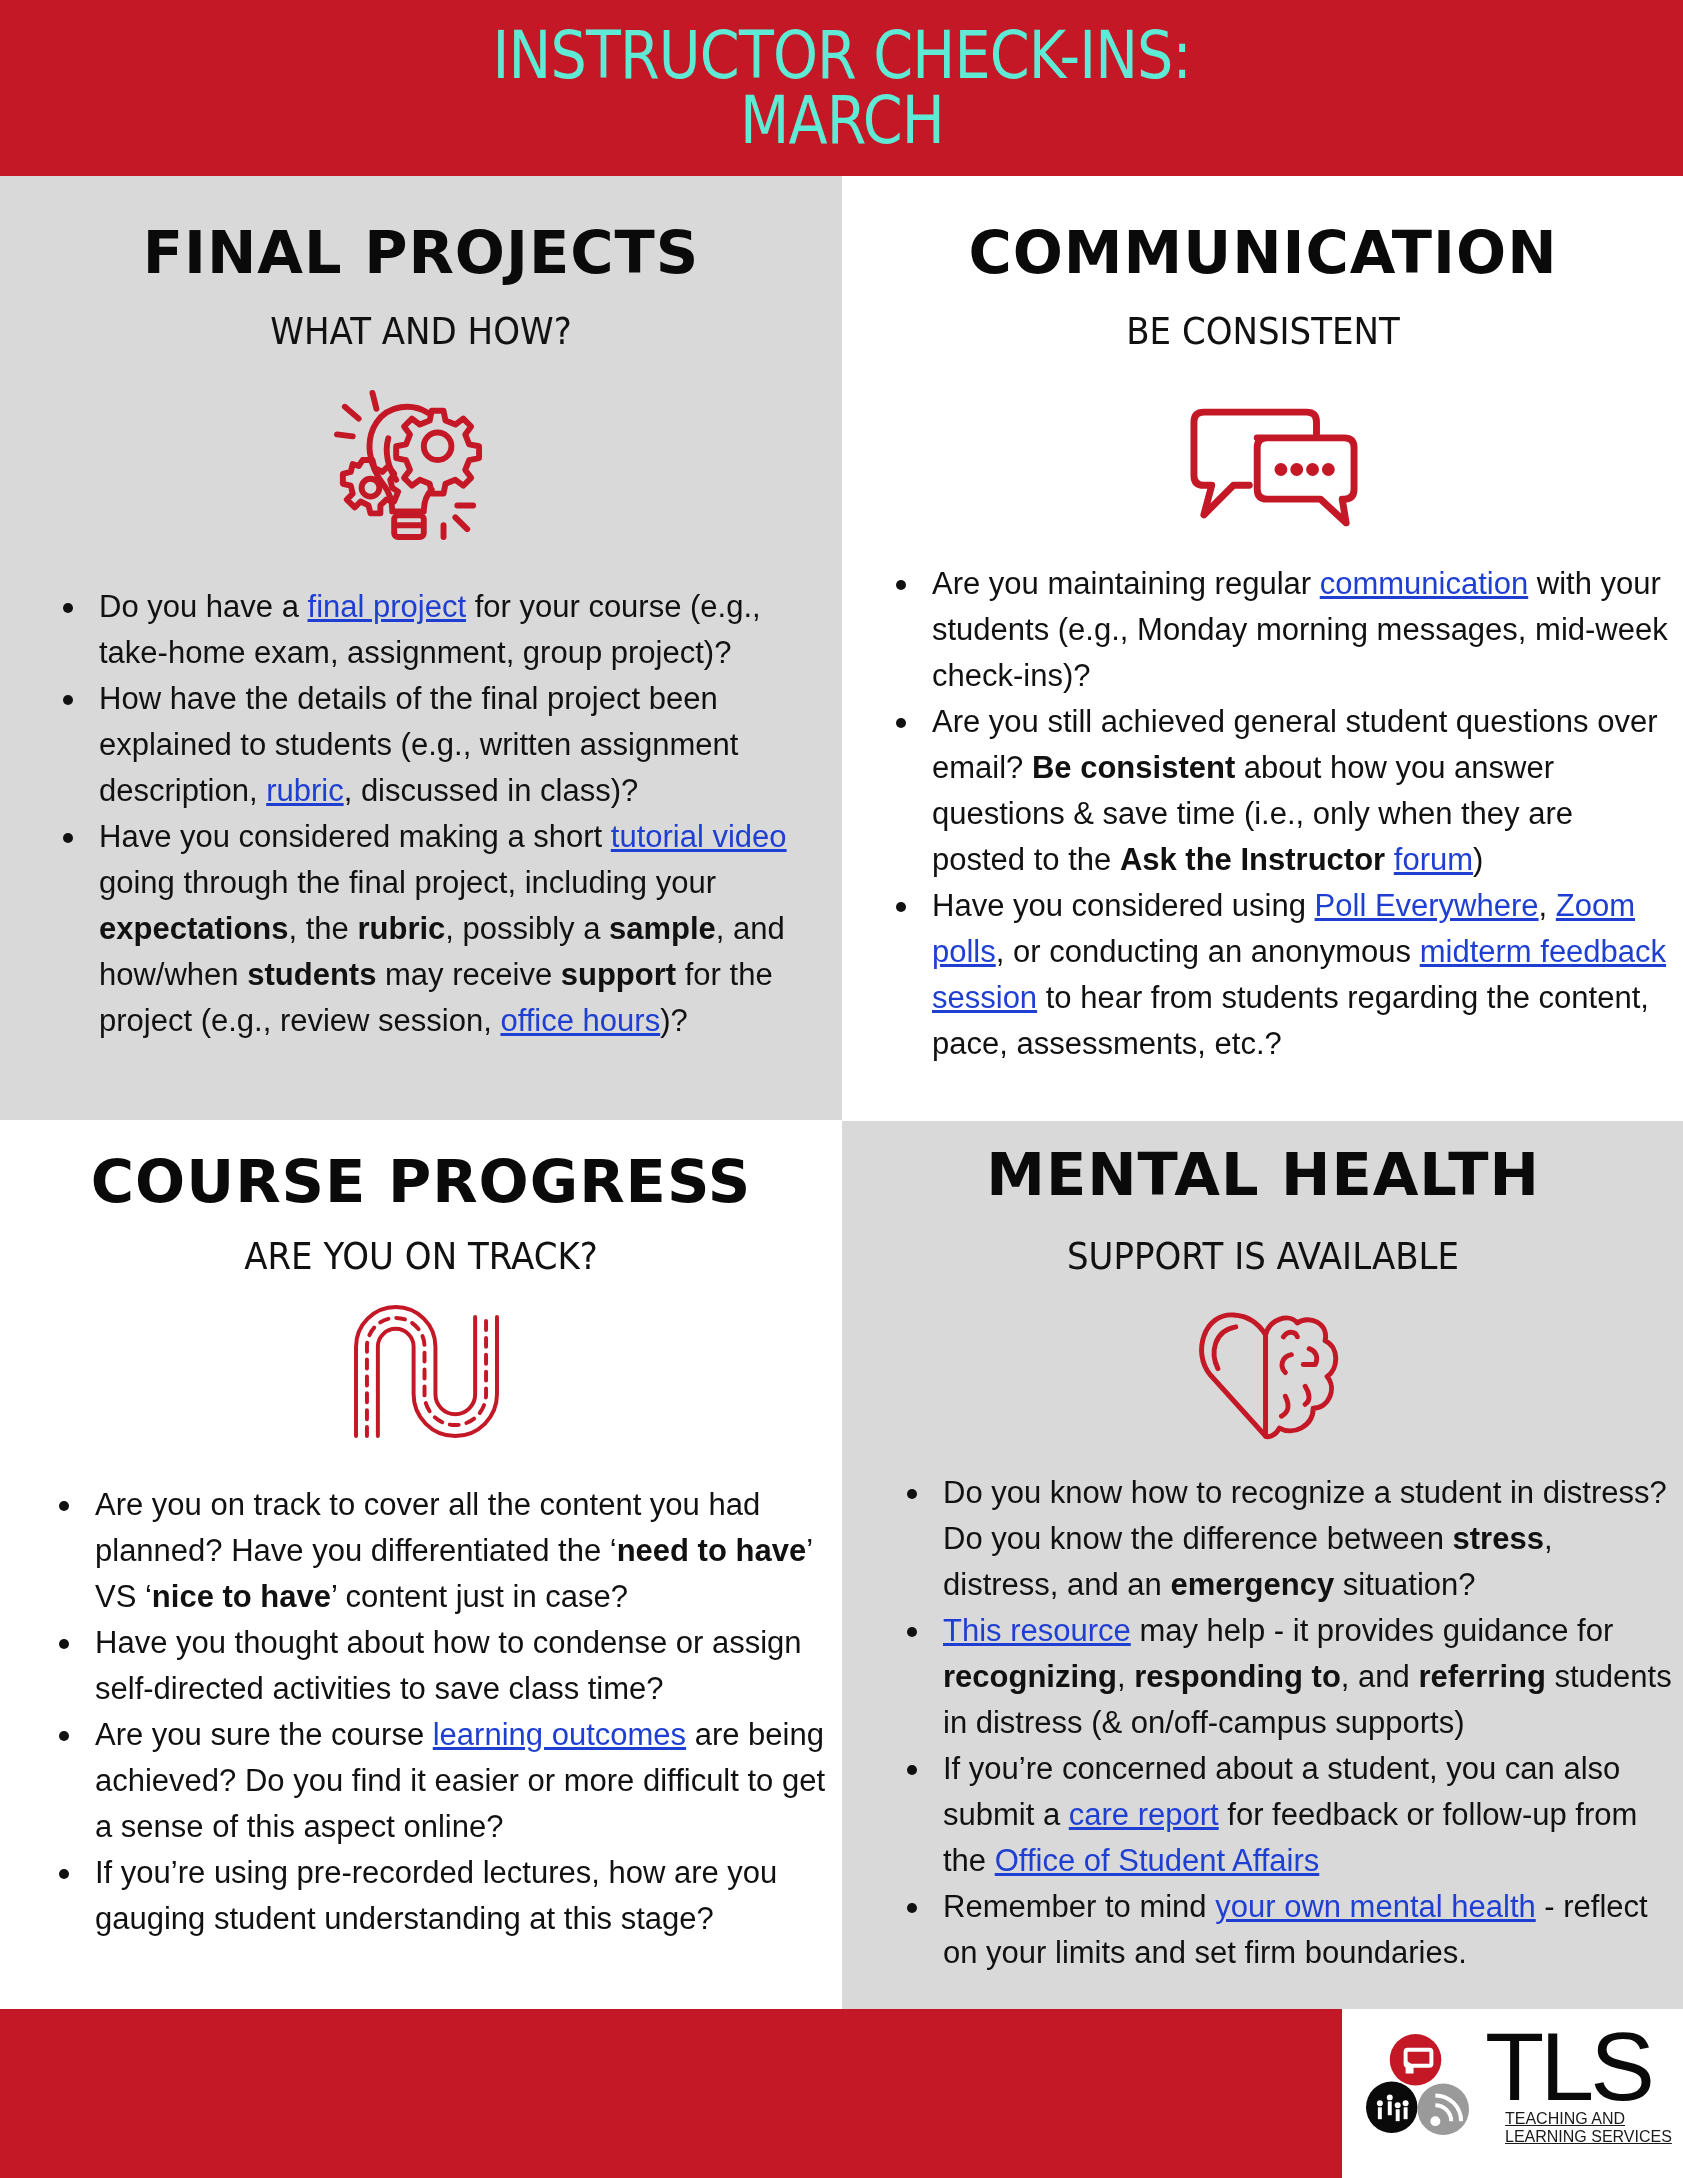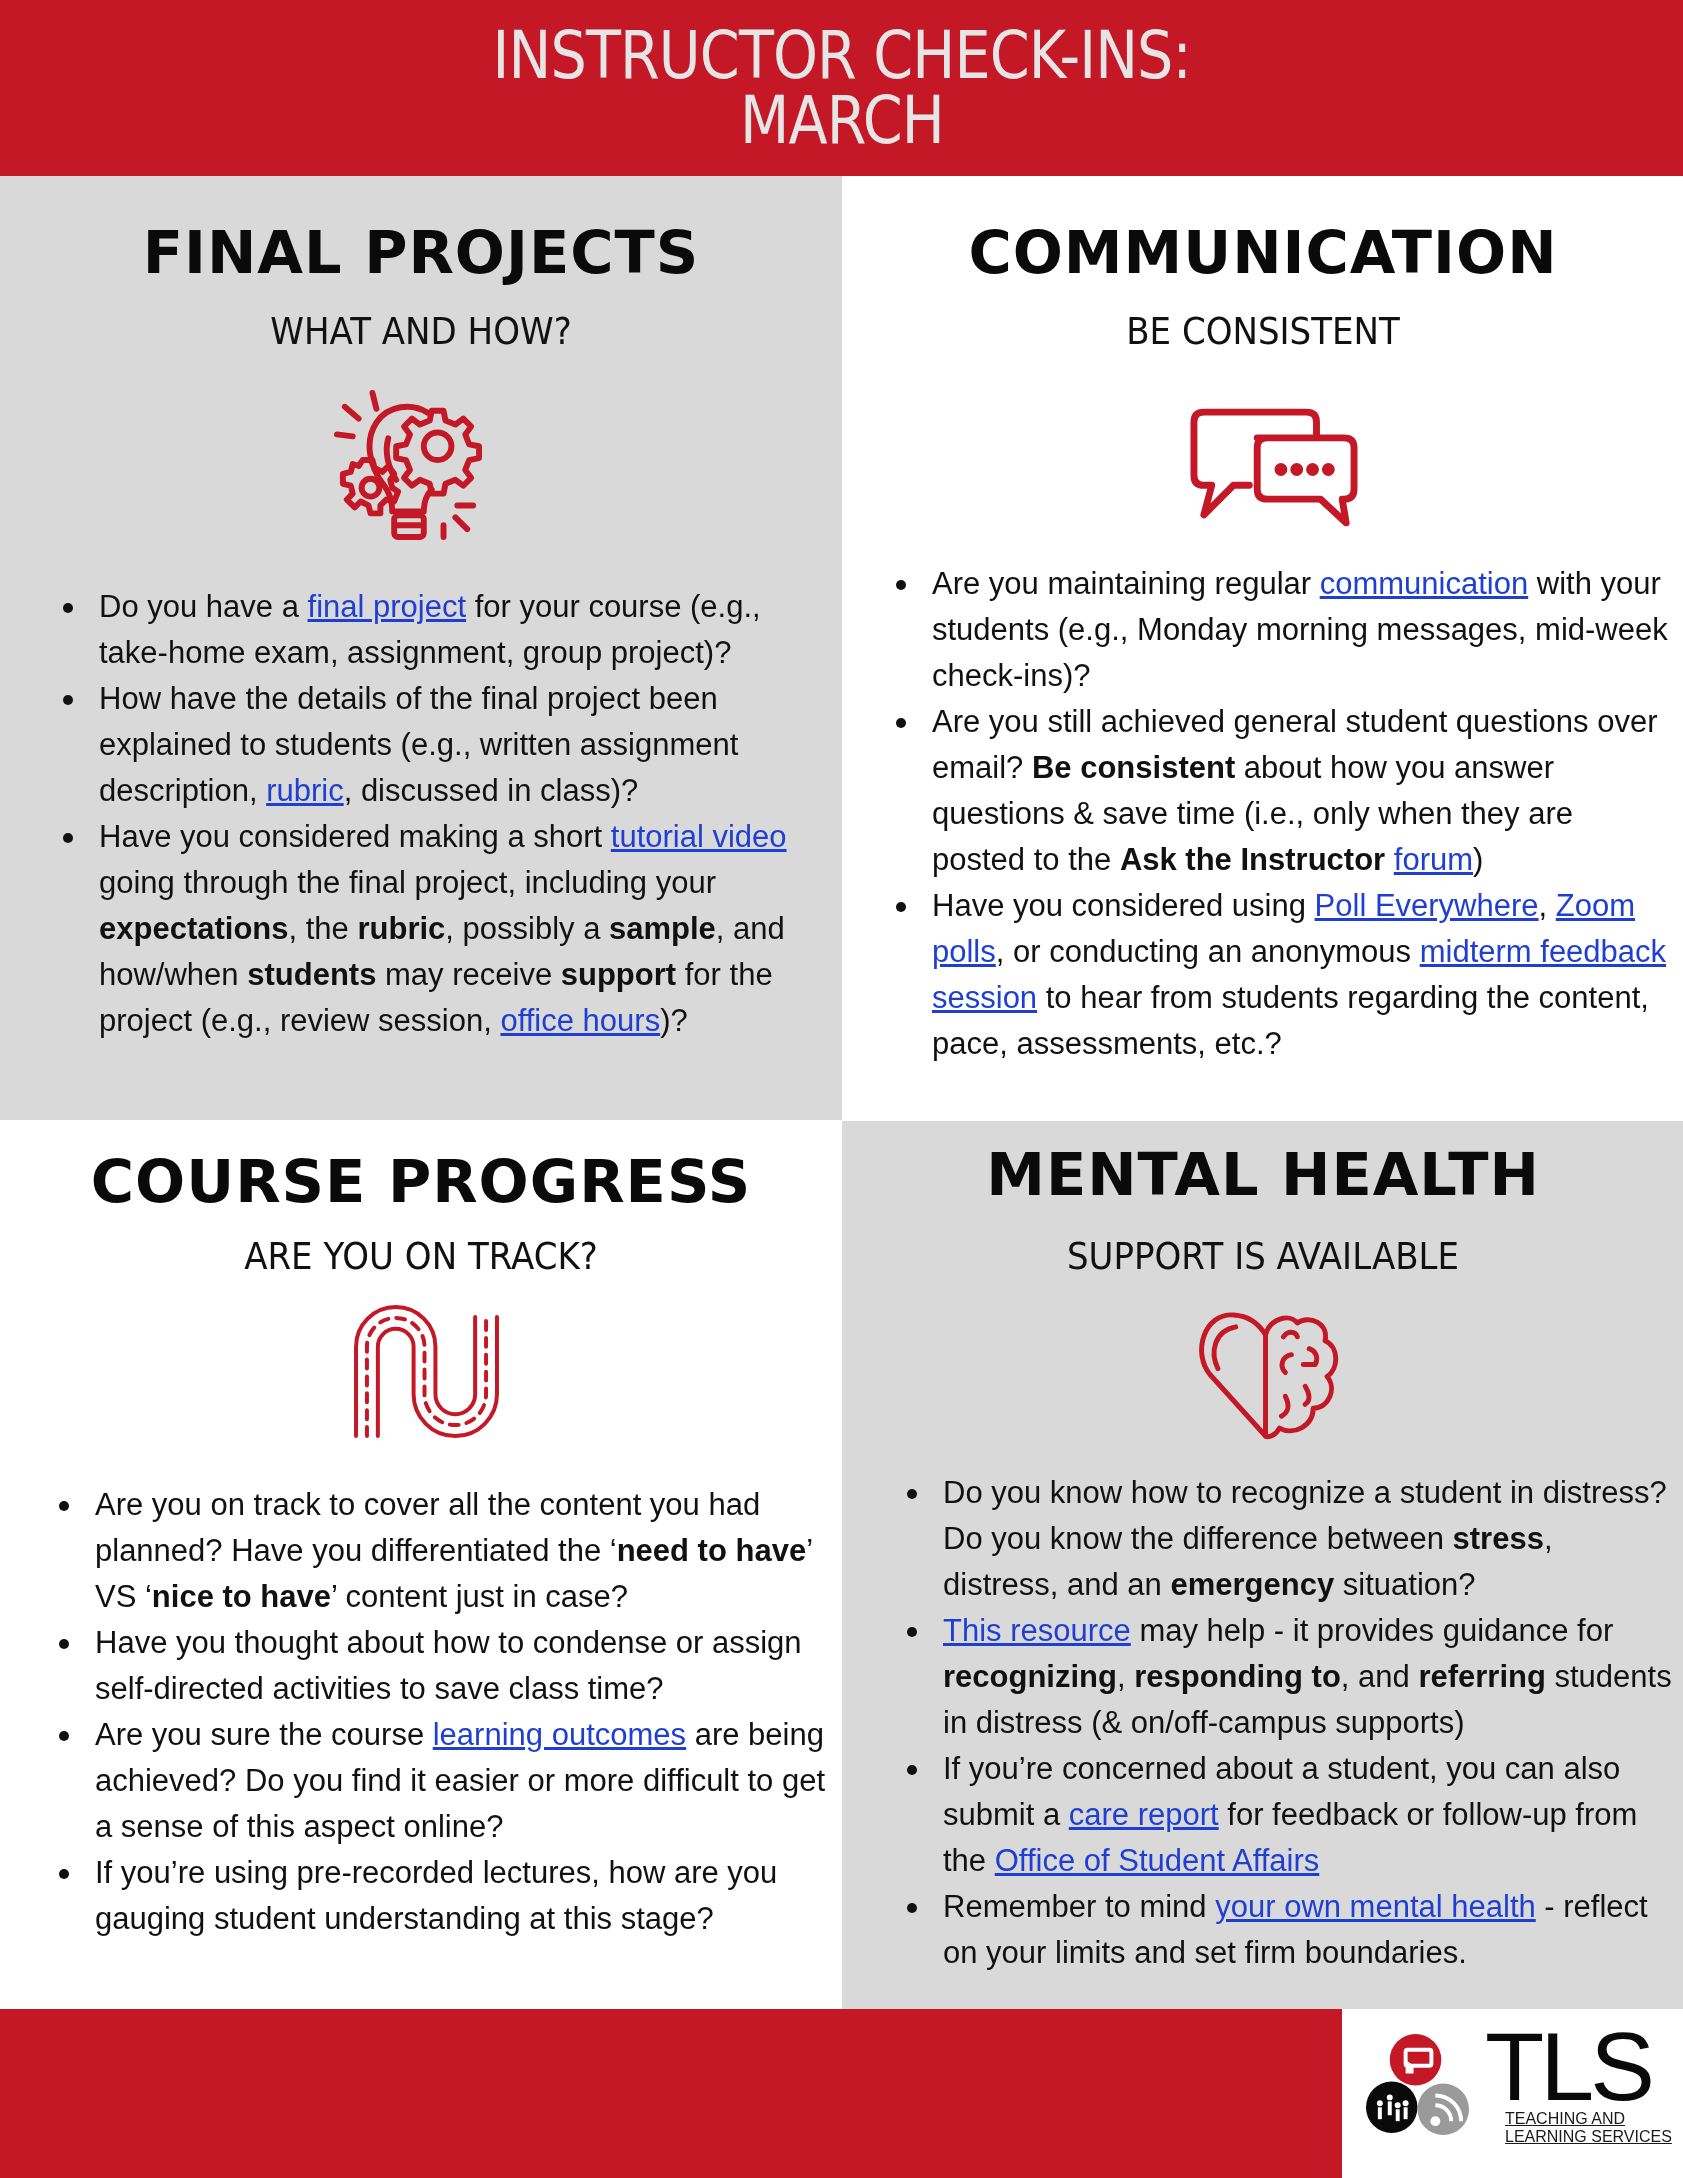--- a/index.html
+++ b/index.html
@@ -1,21 +1,21 @@
 <!DOCTYPE html>
 <html><head>
 <meta charset="utf-8">
 <style>
   * { box-sizing: border-box; margin: 0; padding: 0; }
   html, body { width: 1683px; height: 2178px; background: #ffffff; overflow: hidden; }
   body { position: relative; font-family: "Liberation Sans", sans-serif; color: #111; }
 
   .header {
     position: absolute; left: 0; top: 0; width: 1683px; height: 176px;
-    background: #c41826; color: #e5e5e5; text-align: center;
+    background: #c41826; color: #5eead4; text-align: center;
     display: flex; flex-direction: column; justify-content: center; align-items: center;
   }
   .header .line {
     font-family: "DejaVu Sans", sans-serif; font-size: 65px; line-height: 65px;
     letter-spacing: -1px; transform: scaleX(0.88);
   }
 
   .quad { position: absolute; width: 842px; }
   .q-tl { left: 0; top: 176px; height: 944px; background: #d9d9d9; }
   .q-tr { left: 842px; top: 176px; height: 944px; background: #ffffff; }

